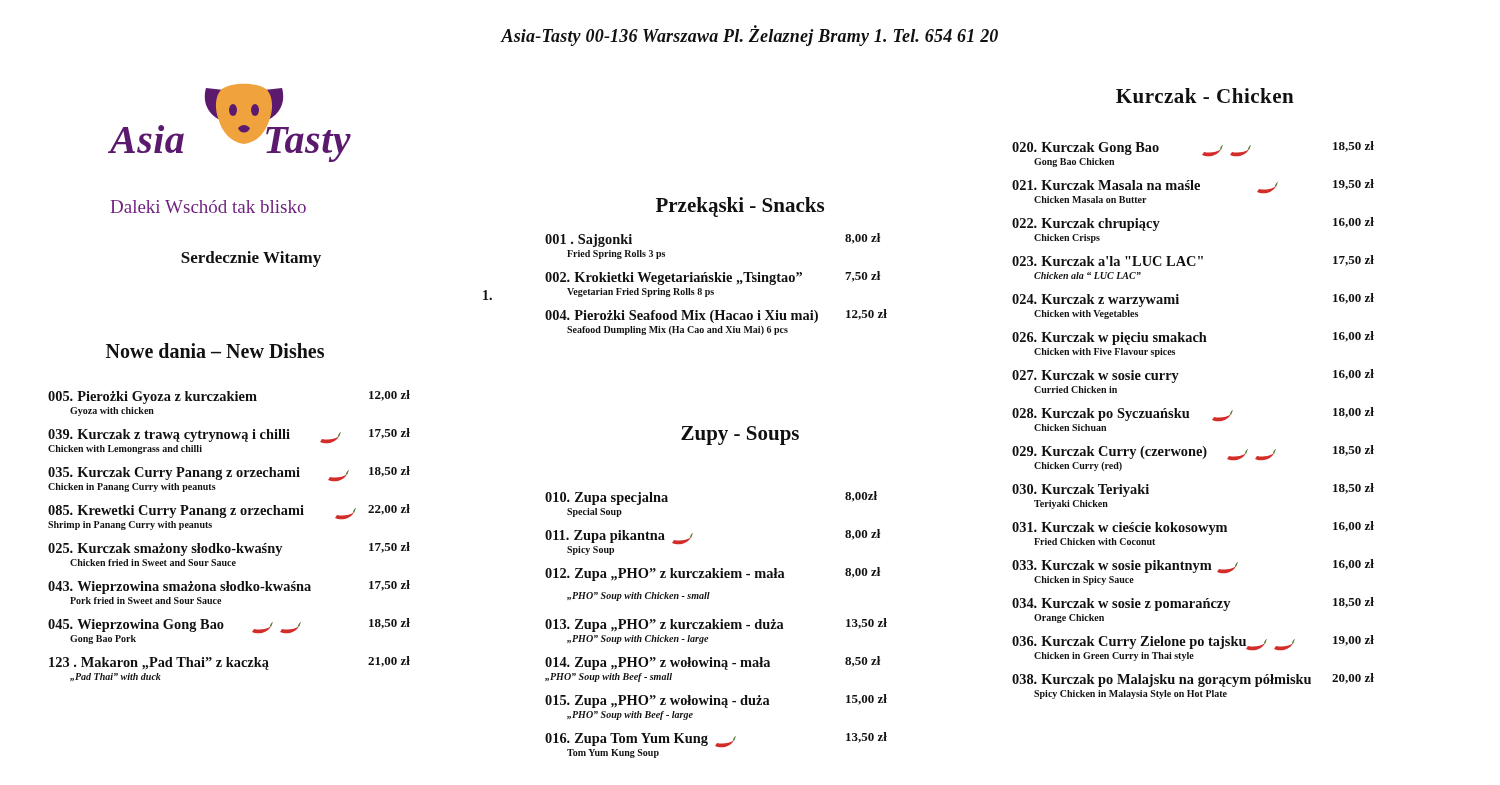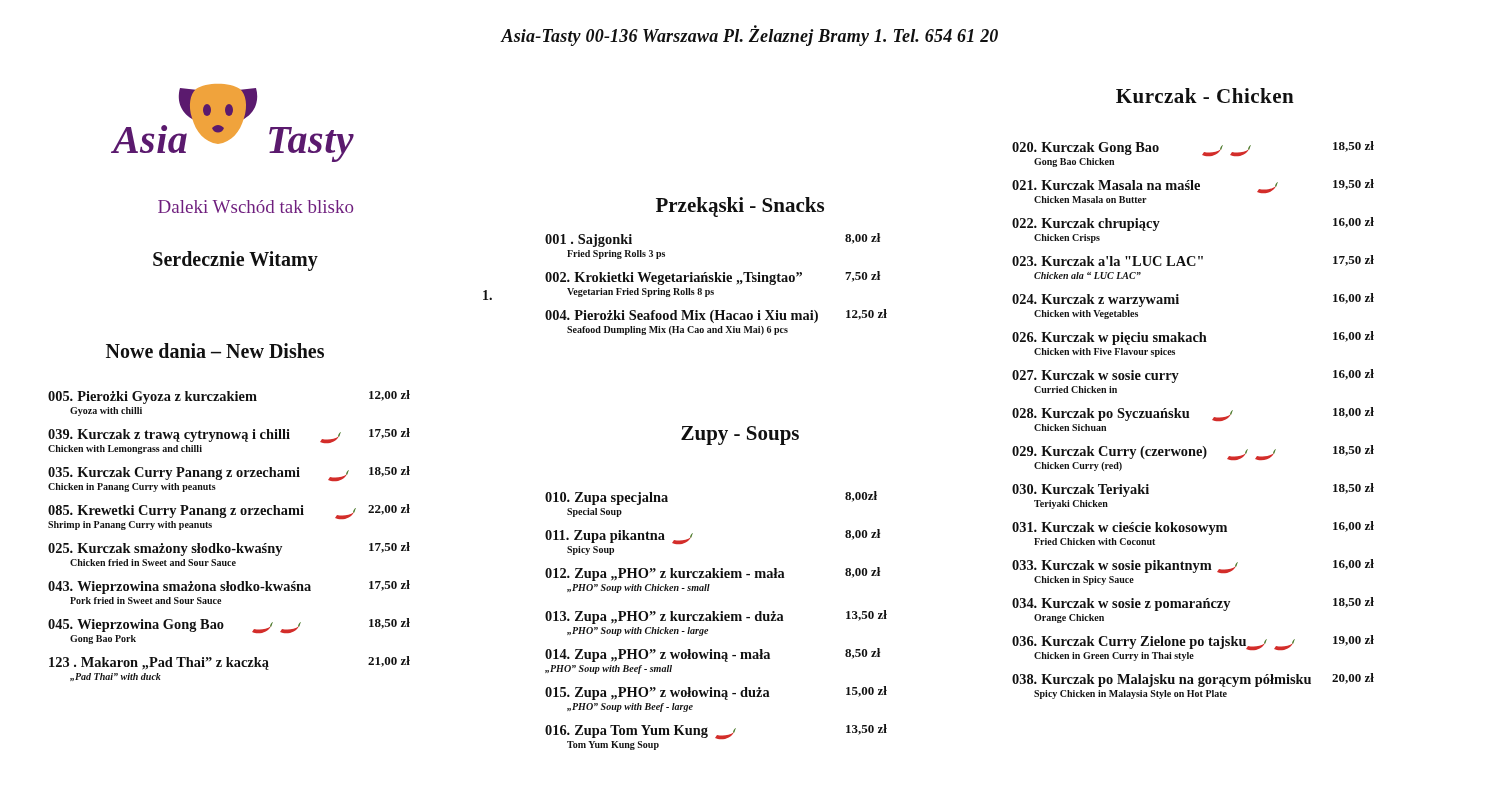--- a/index.html
+++ b/index.html
@@ -26,23 +26,23 @@
   }
   .col {
     position: absolute;
     top: 0;
   }
   
   .col-left { left: 0; width: 470px; }
   .logo-wrap {
     position: absolute;
     top: 80px;
-    left: 84px;
+    left: 110px;
     width: 270px;
-    text-align: right;
+    text-align: left;
   }
   .logo-art {
     position: relative;
     height: 110px;
   }
   .bull {
     position: absolute;
     left: 88px;
     top: 0;
     width: 92px;
@@ -63,24 +63,24 @@
   .logo-text .spacer { display: inline-block; width: 78px; }
   .logo-sub {
     margin-top: 6px;
     font-size: 19px;
     color: #6f1f7e;
     font-family: "Liberation Serif", serif;
   }
   .welcome {
     position: absolute;
     top: 248px;
-    left: 0;
+    left: 16px;
     width: 470px;
     text-align: center;
-    font-size: 20px;
+    font-size: 17px;
     font-weight: bold;
   }
   .left-section-title {
     position: absolute;
     top: 340px;
     left: 0;
     width: 430px;
     text-align: center;
     font-size: 20px;
     font-weight: bold;
@@ -218,21 +218,21 @@
 
   <div class="left-section-title">Nowe dania – New Dishes</div>
 
   <div class="left-list">
 
     <div class="item">
       <div class="line"><span class="pl">005.</span>
         <span class="pl">Pierożki  Gyoza z kurczakiem</span>
         <span class="price" style="left:320px;top:0">12,00 zł</span>
       </div>
-      <span class="en indent">Gyoza with chilli</span>
+      <span class="en indent">Gyoza with chicken</span>
     </div>
 
     <div class="item">
       <div class="line"><span class="pl">039.</span>
         <span class="pl">Kurczak z trawą cytrynową i chilli</span>
         <span class="chili-holder" style="left:270px;top:2px">
           <span class="chili"><svg viewBox="0 0 24 14" width="24" height="14">
                 <path d="M2 11 C8 14 18 12 21 5 C16 9 9 9 4 8 Z" fill="#d32d2a"></path>
                 <path d="M20 5 C21 2 22 1 23 1 C22 3 22 4 21 6 Z" fill="#4b7a2b"></path>
               </svg></span>
@@ -373,21 +373,21 @@
         <span class="price" style="left:300px;top:0">8,00 zł</span>
       </div>
       <span class="en indent">Spicy Soup</span>
     </div>
 
     <div class="item" style="margin-bottom:14px">
       <div class="line"><span class="pl">012.</span>
         <span class="pl">Zupa „PHO” z kurczakiem -    mała</span>
         <span class="price" style="left:300px;top:0">8,00 zł</span>
       </div>
-      <span class="en ital indent" style="">„PHO” Soup  with Chicken  -   small</span>
+      <span class="en ital indent" style="margin-top:8px">„PHO” Soup  with Chicken  -   small</span>
     </div>
 
     <div class="item">
       <div class="line"><span class="pl">013.</span>
         <span class="pl">Zupa „PHO” z kurczakiem  -    duża</span>
         <span class="price" style="left:300px;top:0">13,50 zł</span>
       </div>
       <span class="en ital indent">„PHO” Soup  with Chicken  -    large</span>
     </div>
 

